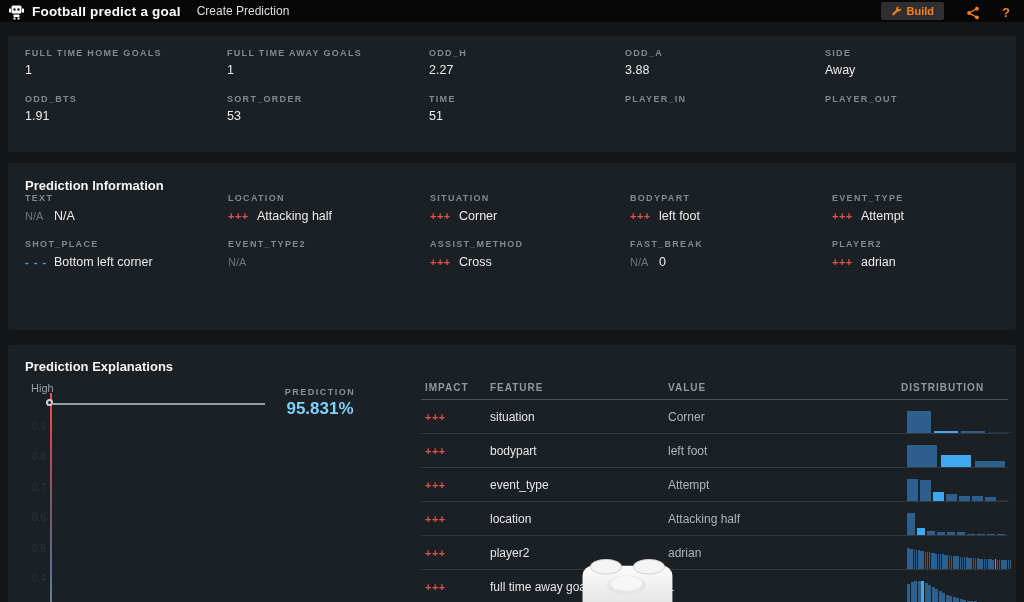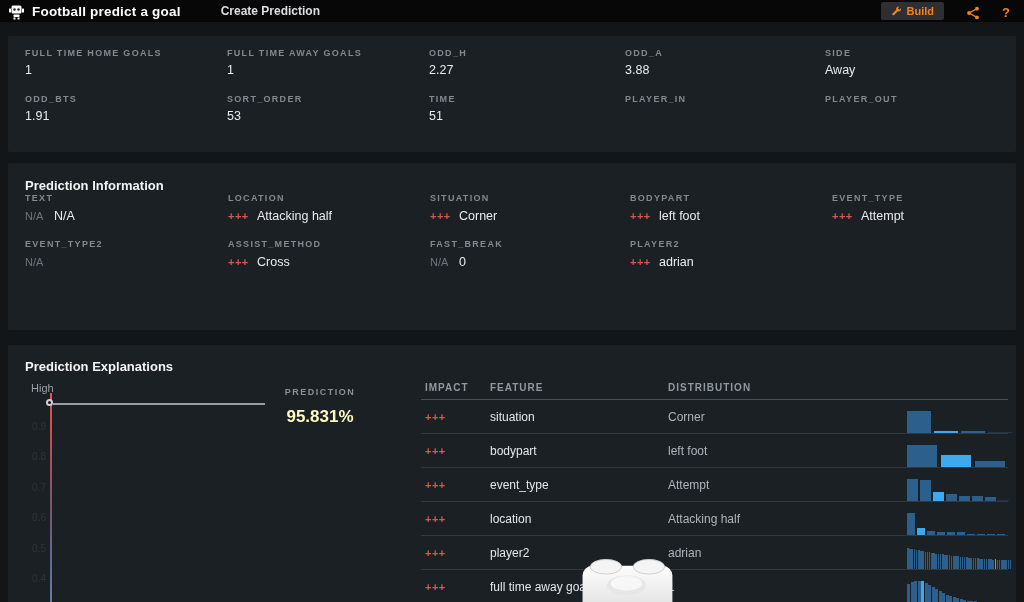--- a/index.html
+++ b/index.html
@@ -3,21 +3,21 @@
 <meta charset="utf-8">
 <style>
   * { margin:0; padding:0; box-sizing:border-box; }
   html,body { width:1024px; height:602px; overflow:hidden; }
   body { background:#131619; font-family:"Liberation Sans", sans-serif; color:#e9ebed; }
 
   
   .topbar { height:22px; background:#070707; display:flex; align-items:center; padding:0 14px 0 8px; }
   .robot-ic { width:17px; height:17px; margin-right:7px; flex:0 0 auto; }
   .app-title { font-size:13.5px; font-weight:bold; color:#ffffff; letter-spacing:.2px; }
-  .nav-item { font-size:12px; color:#dcdee0; margin-left:40px; cursor:pointer;font-weight:bold; }
+  .nav-item { font-size:12px; color:#dcdee0; margin-left:16px; cursor:pointer; }
   .topbar-right { margin-left:auto; display:flex; align-items:flex-end; gap:22px; }
   .build-btn { background:#2f2f31; border:none; border-radius:2px; color:#f6821f; font-weight:bold;
                font-size:11px; padding:3px 10px; display:flex; align-items:center; gap:5px; cursor:pointer;
                font-family:"Liberation Sans", sans-serif; }
   .share-ic, .help-ic { color:#f6821f; cursor:pointer; }
   .help-ic { font-size:13px; font-weight:bold; }
 
   
   .panel { background:#1b2025; margin:0 8px; border-radius:2px; }
   .panel-h { font-size:13px; font-weight:bold; color:#f2f4f6; }
@@ -41,21 +41,21 @@
   .high-label { position:absolute; left:23px; top:37px; font-size:11px; color:#9aa0a6; }
   .axis-line { position:absolute; left:42px; top:48px; width:2px; height:212px;
                background:linear-gradient(180deg,#ef4f45 0%,#b04f58 30%,#7a5670 55%,#5f6d9c 85%,#67809c 100%); }
   .tick { position:absolute; left:16px; width:22px; text-align:right; font-size:10px; color:#2e343a; }
   .t0{top:76px} .t1{top:106px} .t2{top:137px} .t3{top:167px} .t4{top:198px} .t5{top:228px}
   .pred-line { position:absolute; left:45px; top:58px; width:212px; height:2px; background:#989da2; }
   .pred-dot { position:absolute; left:38px; top:54px; width:7px; height:7px; border:2px solid #cdd1d5;
               border-radius:50%; background:#14171a; }
   .pred-block { position:absolute; left:276px; top:42px; width:72px; text-align:center; }
   .pred-label { font-size:9px; font-weight:bold; letter-spacing:1.5px; color:#8b9096; }
-  .pred-value { font-size:17px; font-weight:bold; color:#fef9c3; margin-top:10px; }
+  .pred-value { font-size:17px; font-weight:bold; color:#7dd3fc; margin-top:2px; }
 
   
   .exp-table { position:absolute; left:413px; top:30px; right:8px; }
   .trow { display:grid; grid-template-columns:65px 178px 233px 1fr; align-items:center; }
   .thead { height:25px; border-bottom:1px solid #4a4f55; }
   .thead span { font-size:10px; font-weight:bold; letter-spacing:1px; color:#9298a0; padding-left:4px; }
   .tbody-row { height:34px; border-bottom:1px solid #33383d; }
   .cell { padding-left:4px; }
   .c-impact { font-size:11px; font-weight:bold; color:#e0534b; letter-spacing:0.5px; }
   .c-feature { font-size:12px; color:#e4e7ea; }
@@ -179,20 +179,27 @@
         </div>
     </div>
     <div class="field">
       <div class="flabel">EVENT_TYPE</div>
       <div class="fvalue-row">
           <span class="marker" data-mtype="pos">+++</span>
           <span class="mval">Attempt</span>
         </div>
     </div>
     <div class="field">
+      <div class="flabel">SHOT_PLACE</div>
+      <div class="fvalue-row">
+          <span class="marker" data-mtype="neg">- - -</span>
+          <span class="mval">Bottom left corner</span>
+        </div>
+    </div>
+    <div class="field">
       <div class="flabel">EVENT_TYPE2</div>
       <div class="fvalue-row">
           <span class="marker" data-mtype="na">N/A</span>
           <span class="mval"></span>
         </div>
     </div>
     <div class="field">
       <div class="flabel">ASSIST_METHOD</div>
       <div class="fvalue-row">
           <span class="marker" data-mtype="pos">+++</span>
@@ -231,20 +238,21 @@
   <div class="pred-dot"></div>
   <div class="pred-block">
     <div class="pred-label">PREDICTION</div>
     <div class="pred-value">95.831%</div>
   </div>
 
   <div class="exp-table">
     <div class="trow thead">
       <span>IMPACT</span>
       <span>FEATURE</span>
+      <span>VALUE</span>
       <span>DISTRIBUTION</span>
     </div>
 
     <div class="trow tbody-row">
       <span class="cell c-impact">+++</span>
       <span class="cell c-feature">situation</span>
       <span class="cell c-value">Corner</span>
       <span class="cell c-dist">
           <span class="hist" style="gap: 3px;">
             <span class="hbar" style="width: 24px; height: 22px;"></span>

